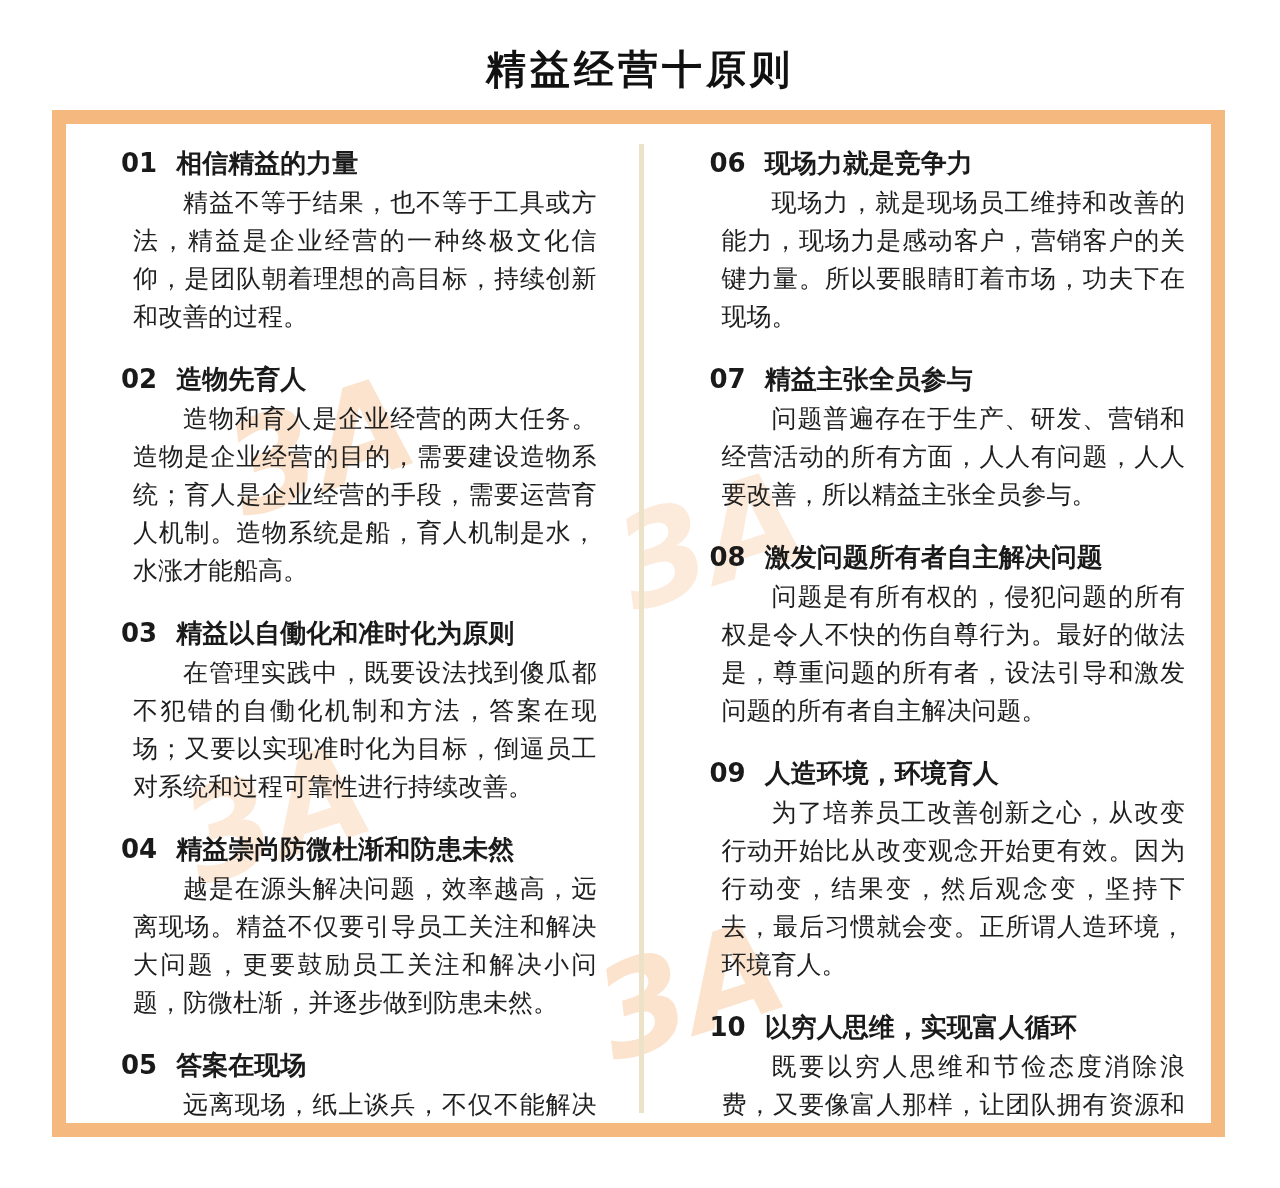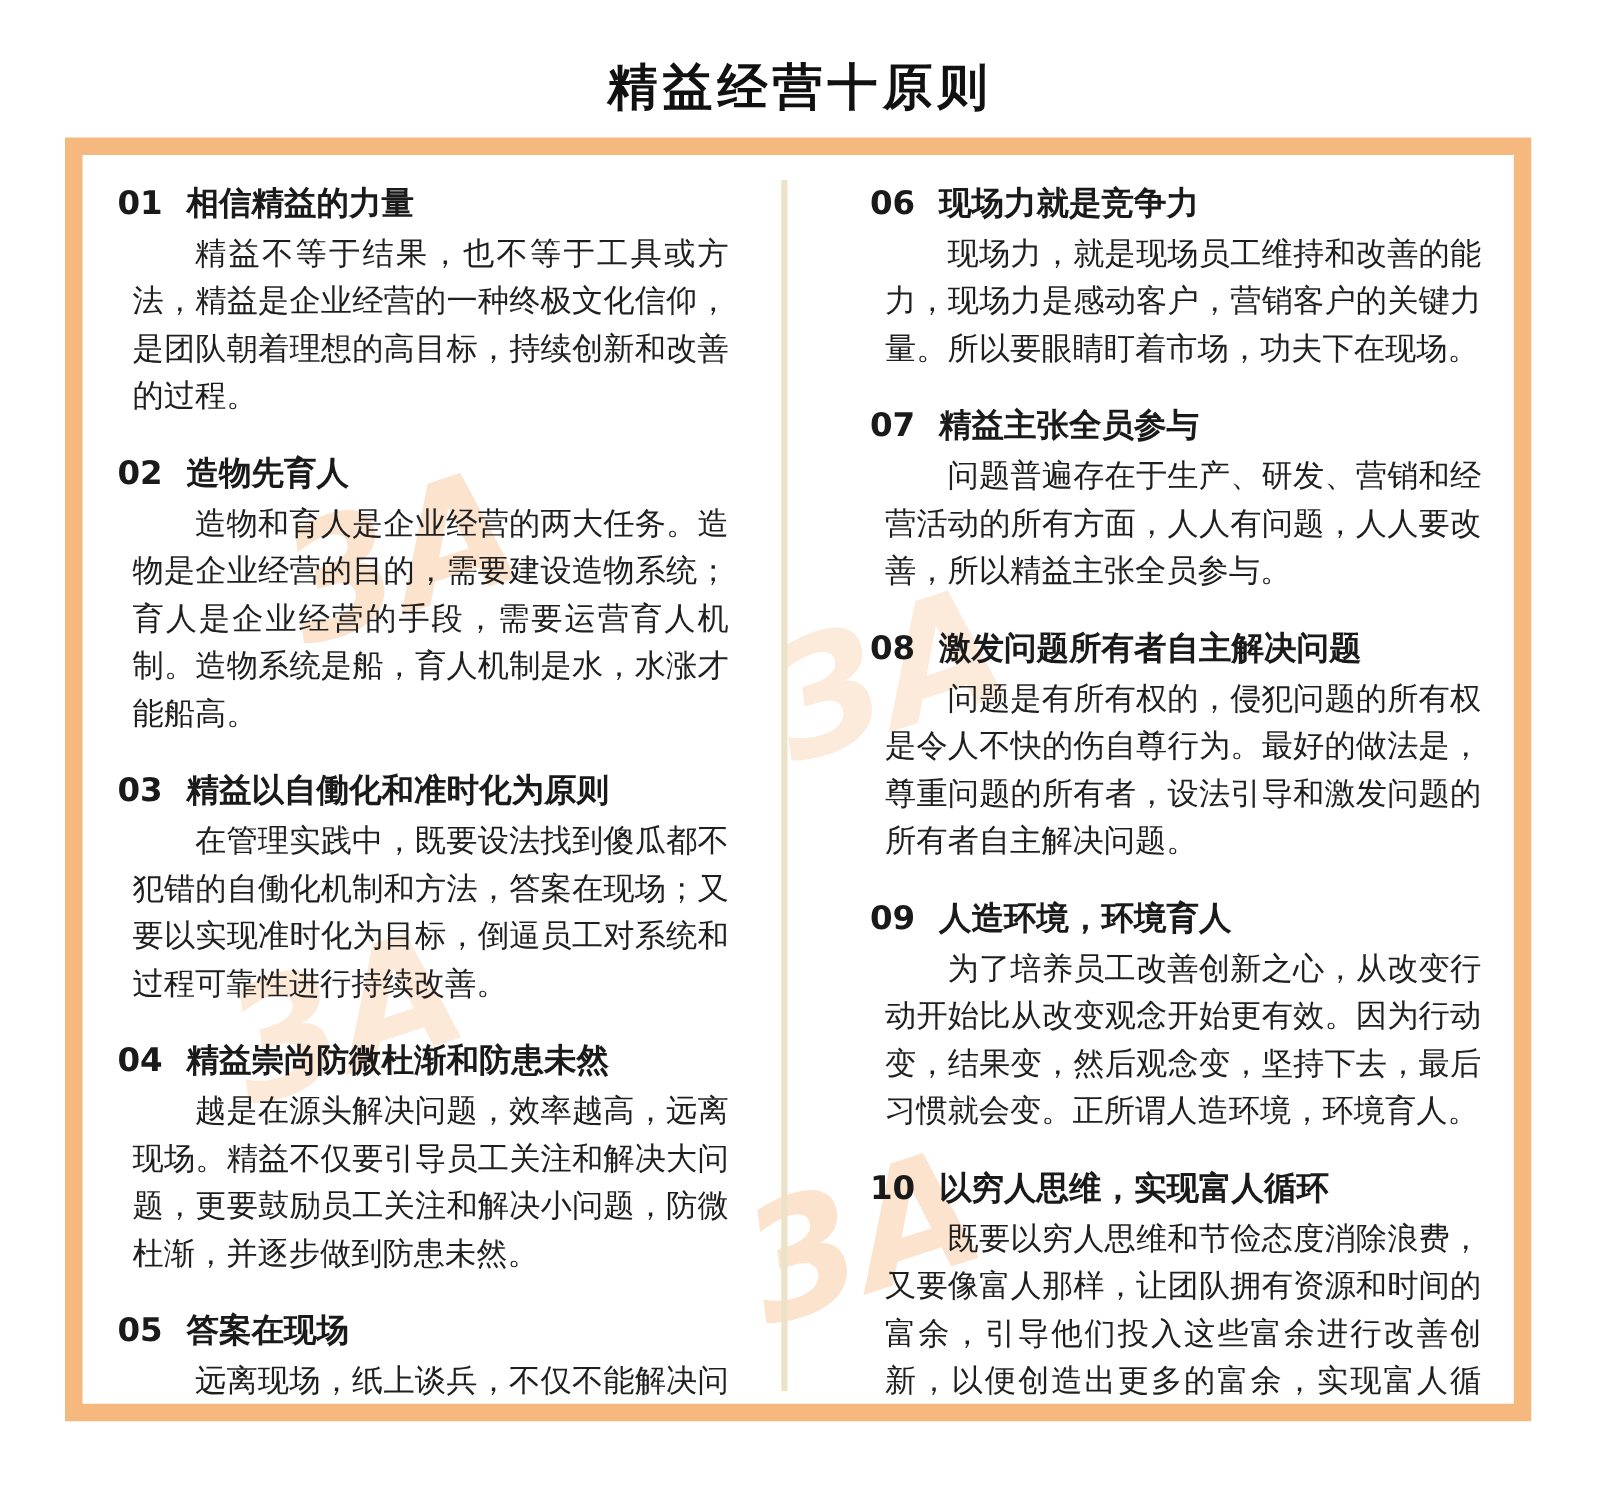--- a/index.html
+++ b/index.html
@@ -49,20 +49,21 @@
   }
   .wm-1 { left: 160px; top: 248px; }
   .wm-2 { left: 550px; top: 342px; opacity: 0.75; }
   .wm-3 { left: 116px; top: 616px; opacity: 0.8; }
   .wm-4 { left: 530px; top: 792px; }
   .cols {
     position: relative;
     z-index: 1;
     display: flex;
     height: 100%;
+    padding-left: 27px;
   }
   .col {
     flex: 1 1 0;
     box-sizing: border-box;
   }
   .col-left  { padding: 20px 42px 0 28px; }
   .col-right { padding: 20px 26px 0 66px; }
   .column-divider {
     flex: 0 0 5px;
     width: 5px;

